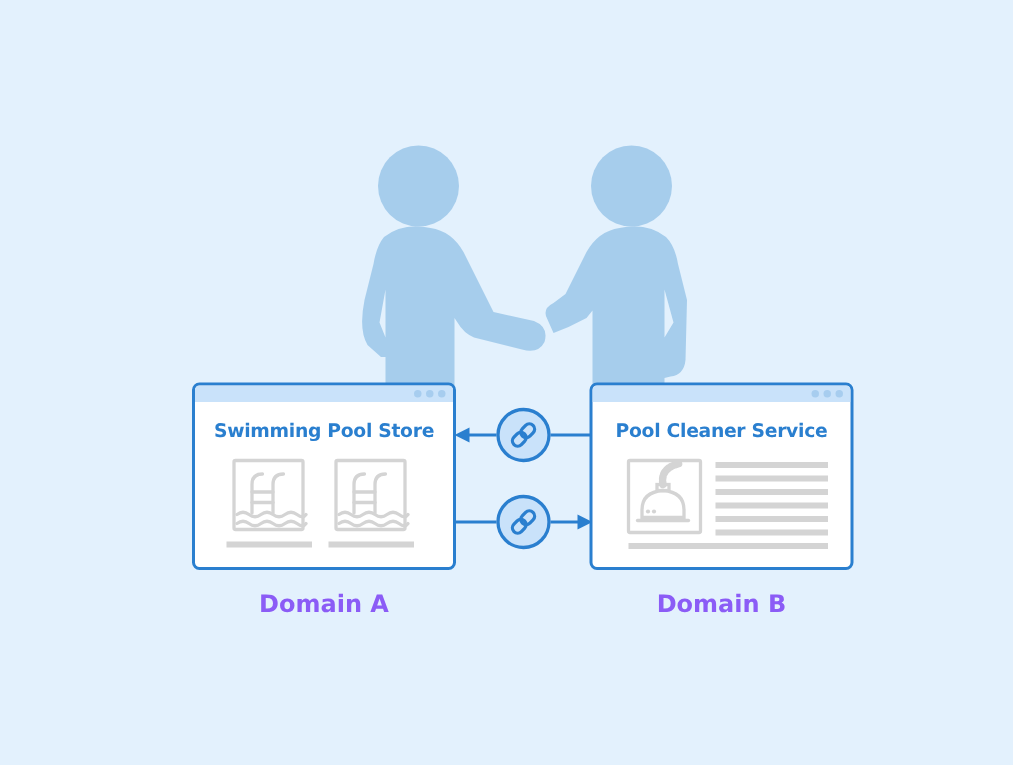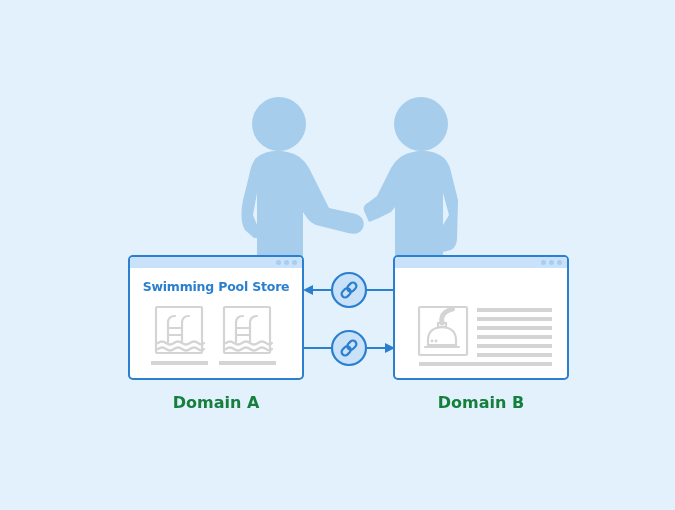--- a/index.html
+++ b/index.html
@@ -35,21 +35,21 @@
     .window .title {
       position: absolute; left: 0; right: 0;
       text-align: center;
       color: #2a7fcf;
       font-weight: bold;
       font-size: 12.5px;
       letter-spacing: -0.2px;
     }
     .domain-label {
       position: absolute;
-      color: #15803d;
+      color: #8b5cf6;
       font-weight: bold;
       font-size: 16px;
       text-align: center;
     }
     .link-lines { position: absolute; left: 0; top: 0; }
   </style>
 </head>
 <body>
 
 <div class="canvas">
@@ -139,20 +139,21 @@
   </div>
 
   <div class="window" style="left:382px; top:255px; width:176px; height:125px;">
     <div class="titlebar">
       <div class="dots">
         <span class="dot"></span>
         <span class="dot"></span>
         <span class="dot"></span>
       </div>
     </div>
+    <div class="title" style="top:22px;">Pool Cleaner Service</div>
     <svg width="176" height="125" style="position:absolute;left:0;top:0;">
       <g stroke="#d4d4d4" stroke-width="2.2" fill="none" stroke-linecap="round">
         <rect x="24" y="50" width="48" height="48" rx="1"></rect>
         <path d="M 33 88 L 33 83 Q 33 71 47 70 Q 61 71 61 83 L 61 88 Z"></path>
         <line x1="30" y1="90" x2="64" y2="90"></line>
         <rect x="43" y="66" width="8" height="4"></rect>
         <path d="M 47 66 Q 45 55 58 52" stroke-width="5" stroke-dasharray="2 1.5"></path>
       </g>
       <g fill="#d4d4d4">
         <circle cx="37" cy="84" r="1.4"></circle>

